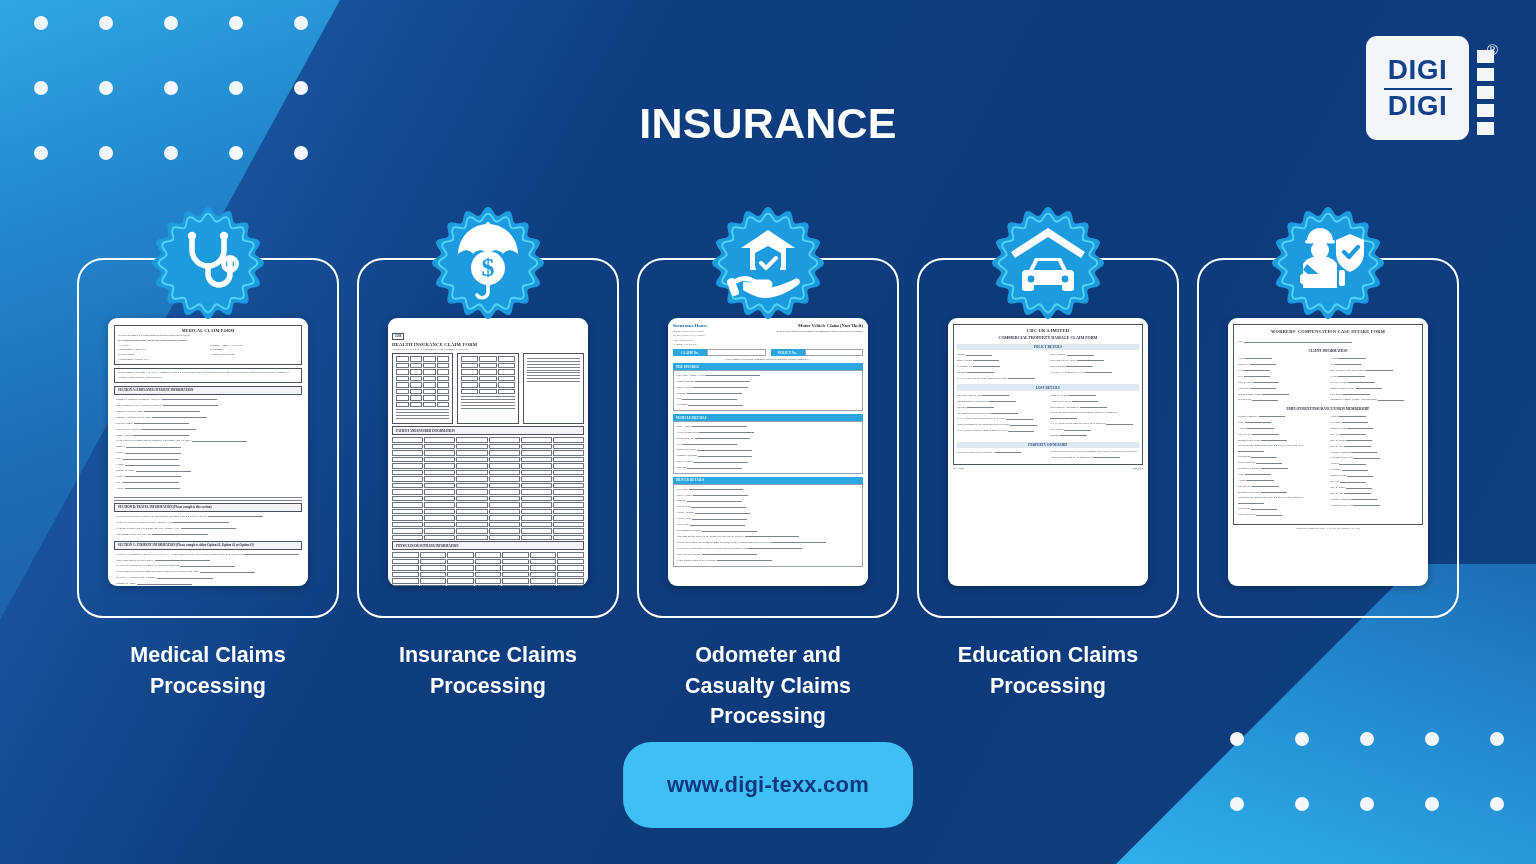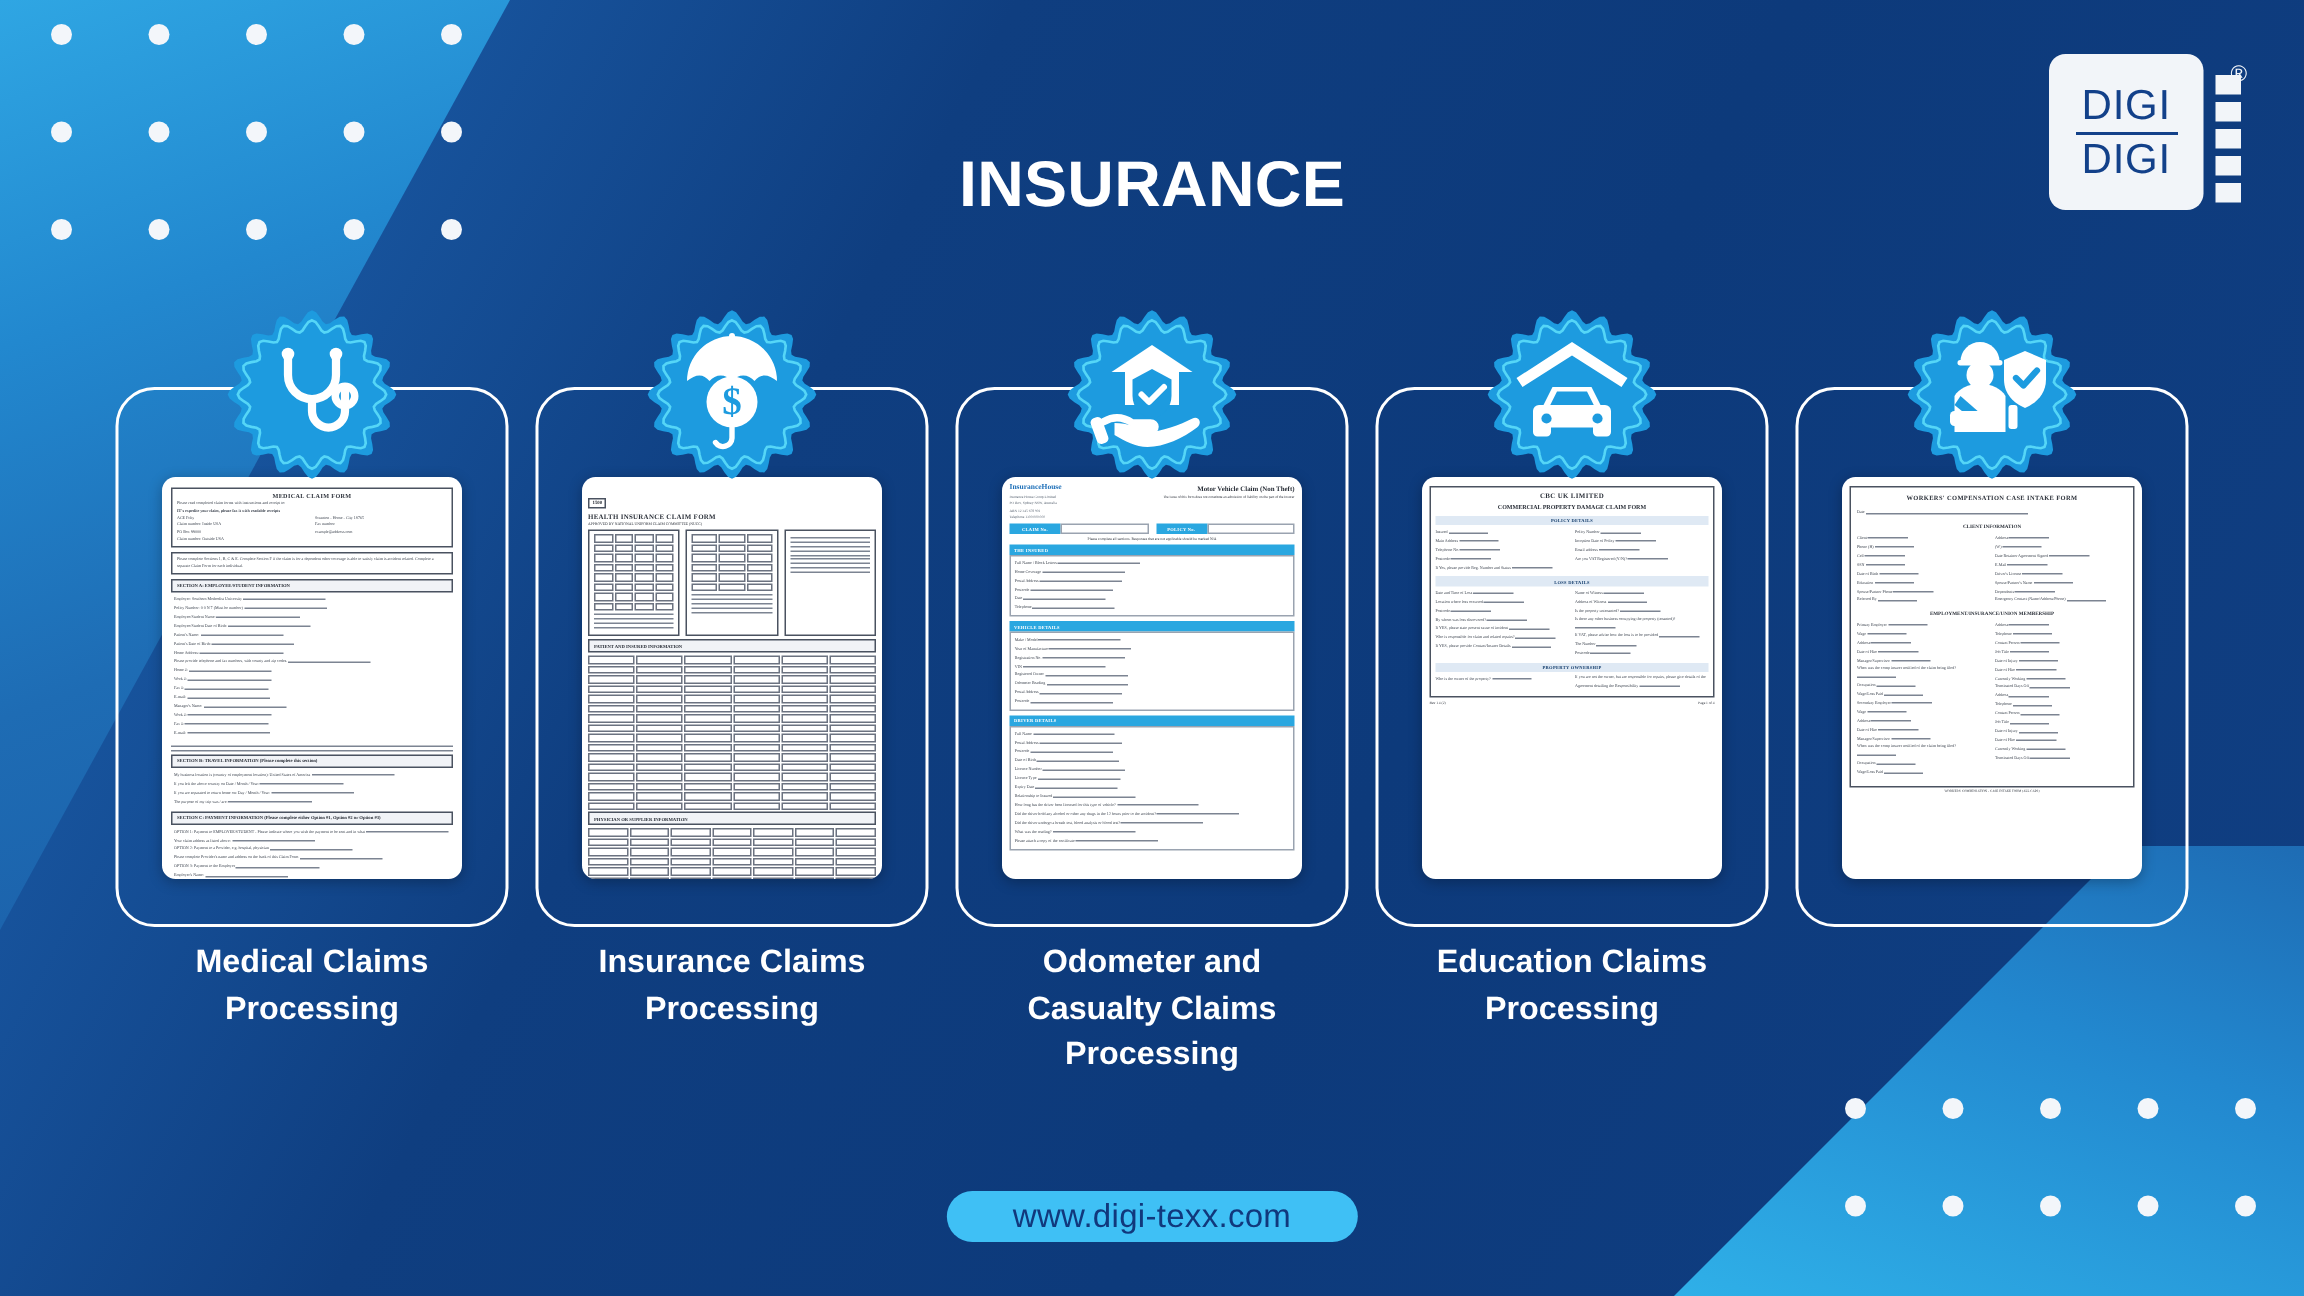--- a/index.html
+++ b/index.html
@@ -47,21 +47,21 @@
     position:absolute; right:42px; top:36px;
     width:128px; height:104px;
     display:flex; align-items:stretch;
   }
   .logo-plate {
     width:104px; height:104px; background:#f2f5f9; border-radius:11px;
     display:flex; flex-direction:column; align-items:center; justify-content:center;
     padding:10px 8px;
   }
   .logo-word {
-    color:#13418a; font-weight:normal; font-size:28px; line-height:1.02;
+    color:#13418a; font-weight:bold; font-size:28px; line-height:1.02;
     letter-spacing:.5px;
   }
   .logo-rule { width:68px; height:2px; background:#13418a; margin:3px 0 2px; }
   .logo-bars { display:flex; flex-direction:column; gap:5px; margin-left:8px; padding-top:14px; }
   .logo-bars i { display:block; width:17px; height:13px; background:#f2f5f9; }
   .logo-reg {
     position:absolute; right:-4px; top:6px;
     color:#f2f5f9; font-size:15px; line-height:1;
   }
 
@@ -119,30 +119,30 @@
     padding:1.5px 3px; margin-bottom:2px; background:#f1f3f7;
   }
   .rule { height:.4px; background:#7c8492; margin:2.4px 0; }
   .rule.q { width:30%; display:inline-block; vertical-align:middle; }
   .grid2 { display:flex; gap:4px; }
   .grid2 > div { flex:1; }
   .rowset .r { display:flex; gap:1px; margin-bottom:1px; }
   .rowset .r i { display:block; border:.35px solid #6b7280; height:5.5px; flex:1; }
 
   .card-label {
-    margin-top:8px; text-align:center; color:#ffffff;
+    margin-top:22px; text-align:center; color:#ffffff;
     font-size:21.5px; font-weight:bold; line-height:1.42;
   }
 
   
   #url-pill {
     position:absolute; left:50%; transform:translateX(-50%); bottom:36px;
     background:#3fc0f5; color:#11387c;
-    font-size:22px; font-weight:normal;
-    padding:4px 44px; border-radius:28px;
+    font-size:22px; font-weight:bold;
+    padding:30px 44px; border-radius:28px;
     letter-spacing:.2px;
   }
 </style>
 </head>
 <body>
 
 <div id="bg">
   <div class="bg-base"></div>
   <div class="wedge-tl"></div>
   <div class="wedge-br"></div>

